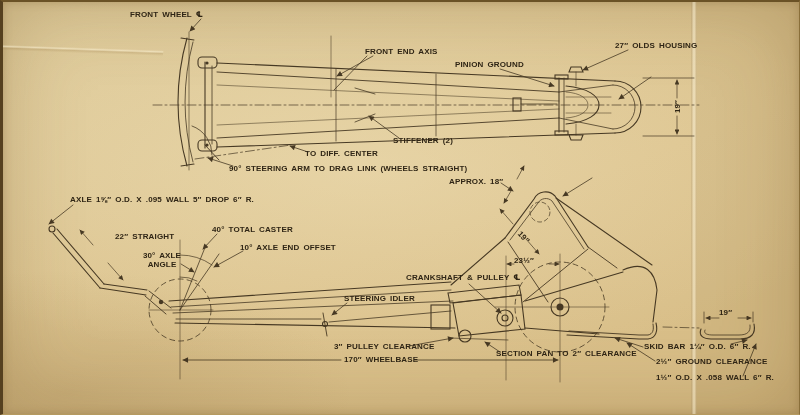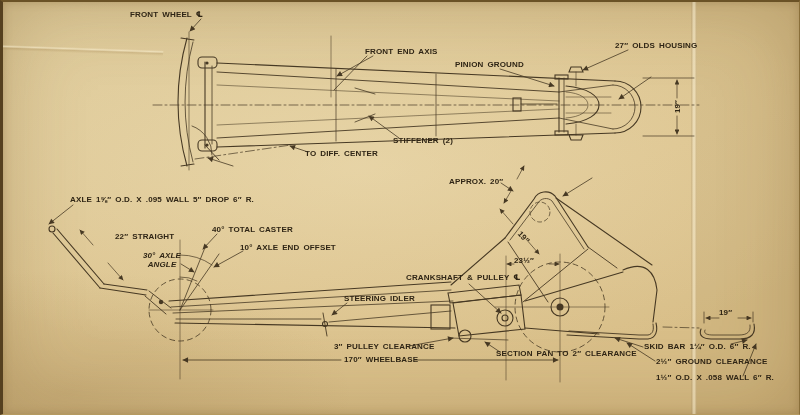--- a/index.html
+++ b/index.html
@@ -22,21 +22,21 @@
   .page-right { position:absolute; left:694px; top:0; width:106px; height:100%;
     background:rgba(118,88,40,0.08); }
   svg { position:absolute; left:0; top:0; }
   .lbl {
     position:absolute; white-space:nowrap;
     font:bold 8px/9px "Liberation Sans","DejaVu Sans",sans-serif;
     color:#30261474; color:#2f2515; letter-spacing:0.15px; word-spacing:1.6px;
   }
   .lbl.rot90  { transform:rotate(-90deg); transform-origin:center; text-align:center; }
   .lbl.rot47  { transform:rotate(47deg);  transform-origin:left center; }
-  .lbl.center { text-align:center;font-style:italic; }
+  .lbl.center { text-align:center; }
 </style>
 </head>
 <body>
 
 <div id="page">
   <div class="crease-tl"></div>
   <div class="page-edge"></div>
   <div class="page-right"></div>
 
   <svg width="800" height="415" viewBox="0 0 800 415">
@@ -226,30 +226,31 @@
     </g>
   </svg>
 
   <div class="lbl" style="left:127px; top:8px">FRONT WHEEL ℄</div>
   <div class="lbl" style="left:362px; top:45px">FRONT END AXIS</div>
   <div class="lbl" style="left:452px; top:58px">PINION GROUND</div>
   <div class="lbl" style="left:612px; top:39px">27″ OLDS HOUSING</div>
   <div class="lbl rot90" style="left:664px; top:100px; width:20px">19″</div>
   <div class="lbl" style="left:390px; top:134px">STIFFENER (2)</div>
   <div class="lbl" style="left:302px; top:147px">TO DIFF. CENTER</div>
+  <div class="lbl" style="left:226px; top:162px">90° STEERING ARM TO DRAG LINK (WHEELS STRAIGHT)</div>
 
   <div class="lbl" style="left:67px;  top:193px">AXLE 1⅝″ O.D. X .095 WALL 5″ DROP 6″ R.</div>
   <div class="lbl" style="left:112px; top:230px">22″ STRAIGHT</div>
   <div class="lbl" style="left:209px; top:223px">40° TOTAL CASTER</div>
   <div class="lbl center" style="left:136px; top:249px; width:46px">
     <div>30° AXLE</div>
     <div>ANGLE</div>
   </div>
   <div class="lbl" style="left:237px; top:241px">10° AXLE END OFFSET</div>
-  <div class="lbl" style="left:446px; top:175px">APPROX. 20″</div>
+  <div class="lbl" style="left:446px; top:175px">APPROX. 18″</div>
   <div class="lbl rot47" style="left:516px; top:226px">19″</div>
   <div class="lbl" style="left:511px; top:254px">23½″</div>
   <div class="lbl" style="left:403px; top:271px">CRANKSHAFT &amp; PULLEY ℄</div>
   <div class="lbl" style="left:341px; top:292px">STEERING IDLER</div>
   <div class="lbl" style="left:331px; top:340px">3″ PULLEY CLEARANCE</div>
   <div class="lbl" style="left:341px; top:353px">170″ WHEELBASE</div>
   <div class="lbl" style="left:493px; top:347px">SECTION PAN TO 2″ CLEARANCE</div>
   <div class="lbl" style="left:716px; top:306px">19″</div>
   <div class="lbl" style="left:641px; top:340px">SKID BAR 1¼″ O.D. 6″ R.</div>
   <div class="lbl" style="left:653px; top:355px">2½″ GROUND CLEARANCE</div>

